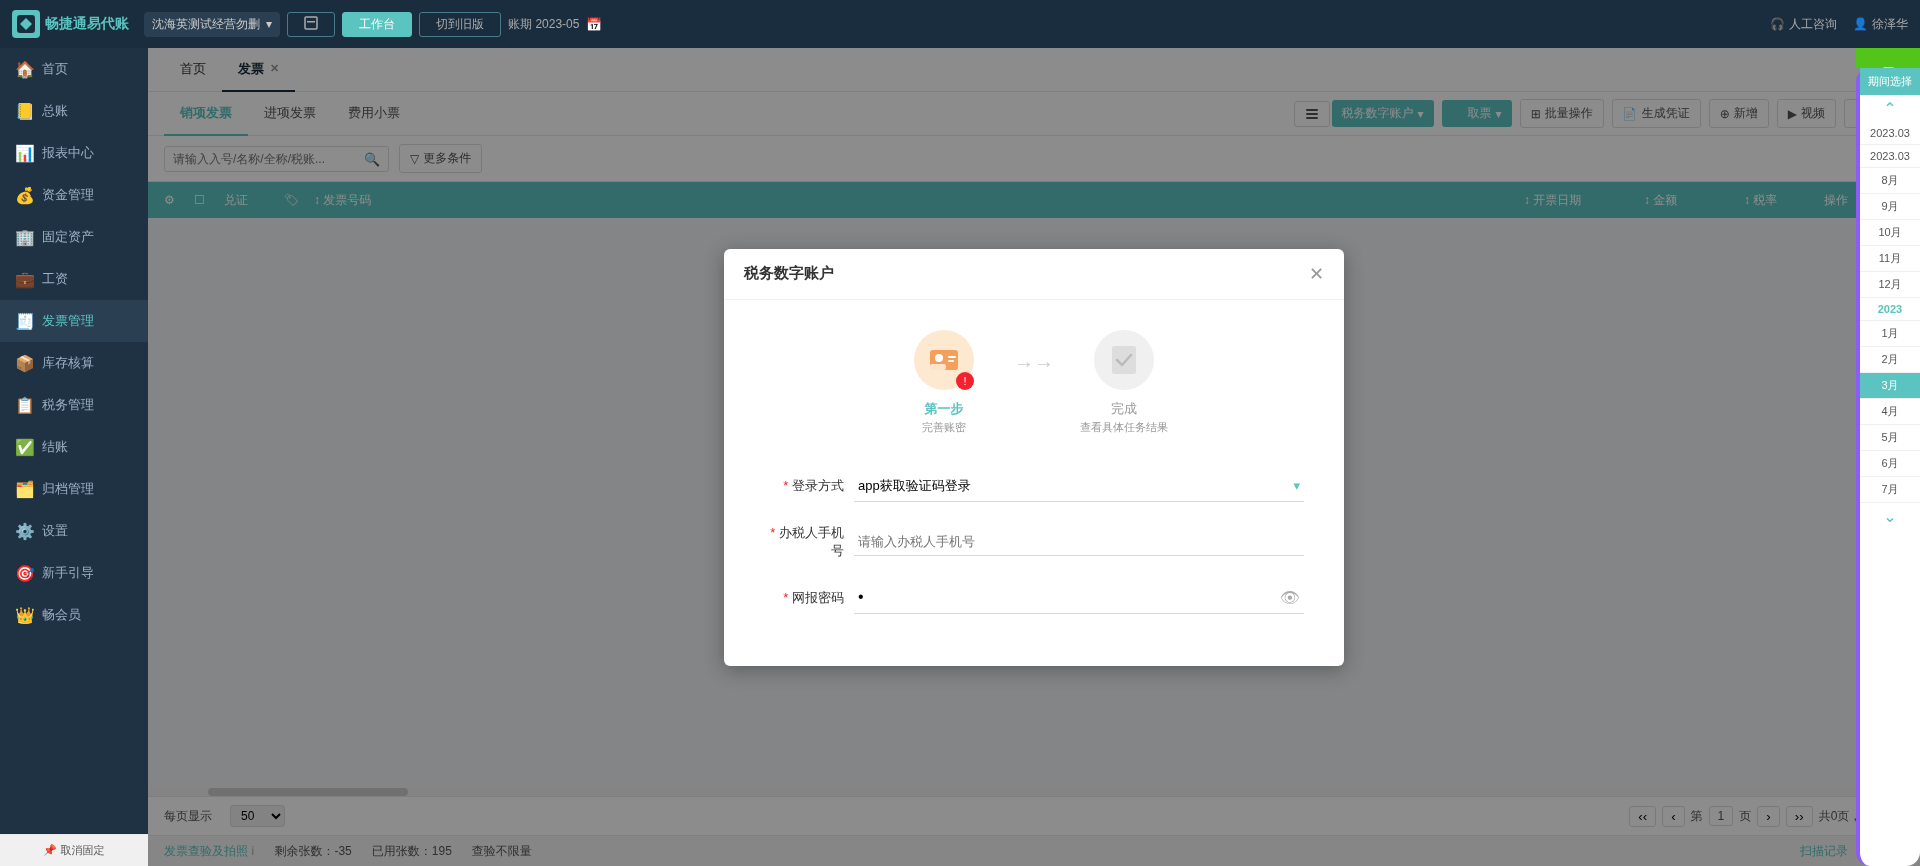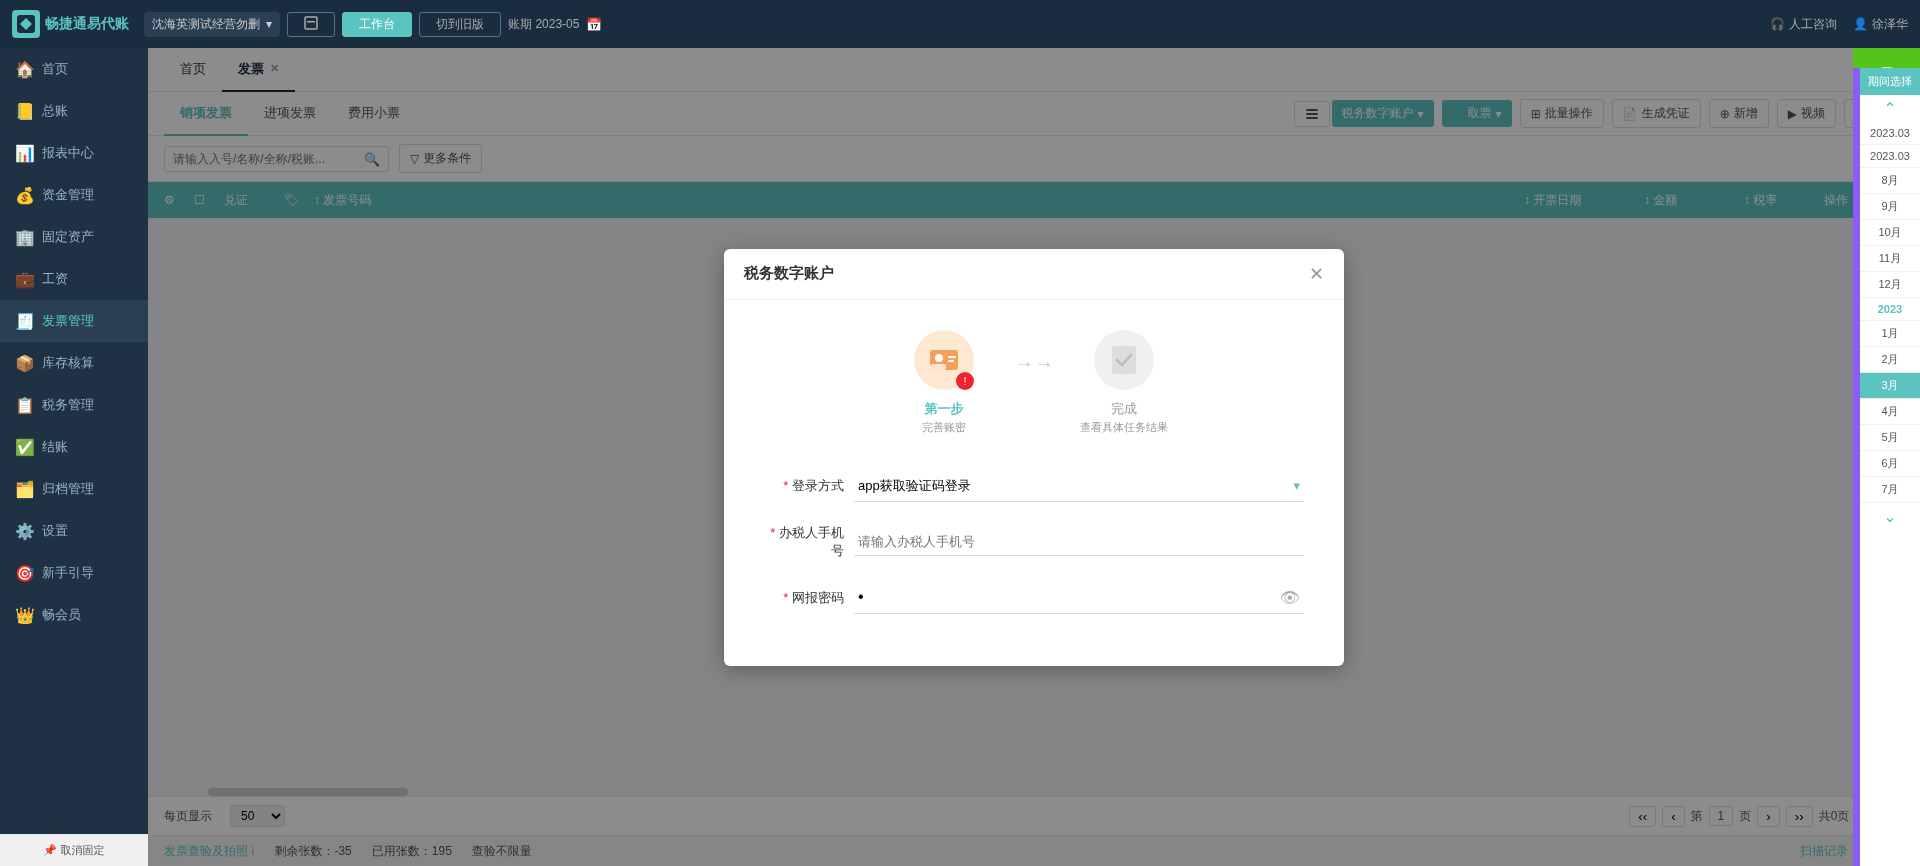--- a/index.html
+++ b/index.html
@@ -332,21 +332,21 @@
         <span>查验不限量</span>
         <span style="flex:1;"></span>
         <span style="color:#5bc4c0;cursor:pointer;">扫描记录</span>
         <span style="color:#5bc4c0;cursor:pointer;">去充值</span>
       </div>
 
       <div class="overlay">
 
         <div style="position:absolute;right:0;top:0;bottom:0;display:flex;flex-direction:column;">
           <button class="open-period-btn">开票日期</button>
-          <div style="background:white;border-left:7px solid #8b5cf6;display:flex;flex-direction:column;flex:1;">
+          <div style="background:white;border-left:4px solid #8b5cf6;display:flex;flex-direction:column;flex:1;border-radius:14px;">
             <div style="background:#5bc4c0;color:white;padding:6px 8px;font-size:11px;text-align:center;">期间选择</div>
             <div style="text-align:center;color:#5bc4c0;padding:4px;cursor:pointer;font-size:16px;">⌃</div>
             <div class="period-item">2023.03</div>
             <div class="period-item">2023.03</div>
             <div class="period-item">8月</div>
             <div class="period-item">9月</div>
             <div class="period-item">10月</div>
             <div class="period-item">11月</div>
             <div class="period-item">12月</div>
             <div class="period-item" style="color:#5bc4c0;font-weight:bold;">2023</div>

